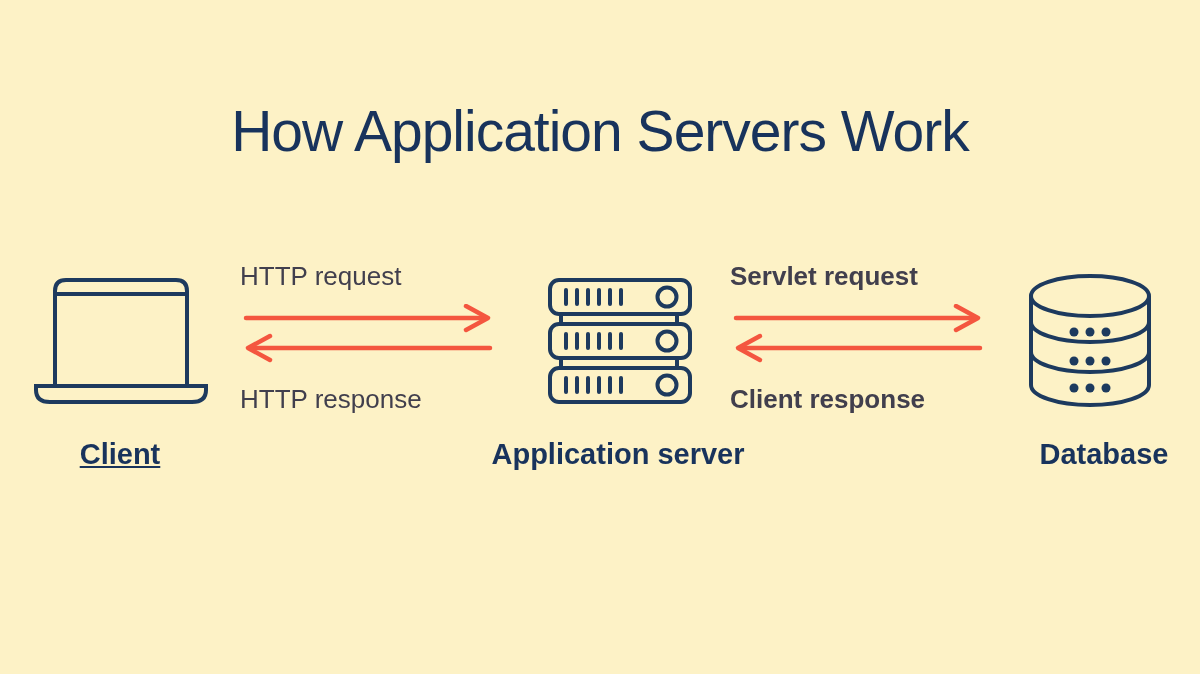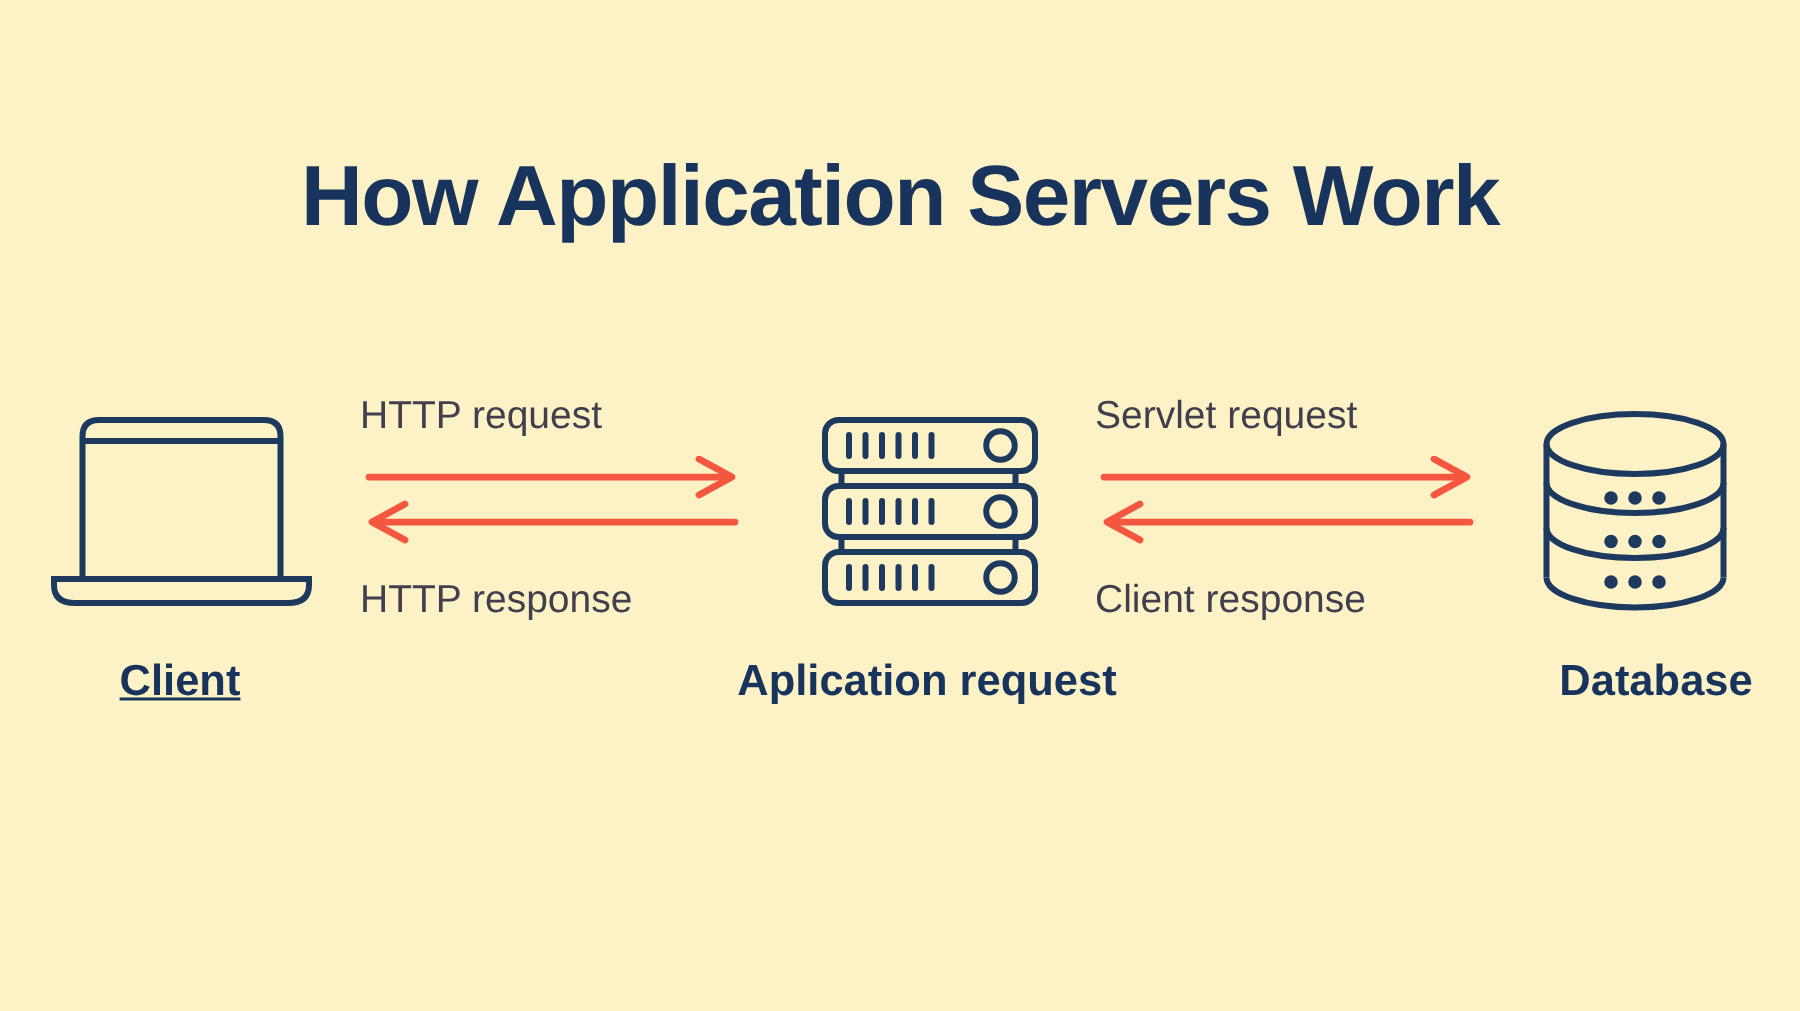--- a/index.html
+++ b/index.html
@@ -18,21 +18,21 @@
   .canvas{
     position:relative;
     width:1200px;height:674px;
     background:var(--background);
   }
   .title{
     position:absolute;
     left:0;top:98px;width:1200px;
     text-align:center;
     font-size:57px;
-    font-weight:700;
+    font-weight:400;
     letter-spacing:-1px;
     color:var(--navy);
   }
   .node-icon{position:absolute;}
   .node-label{
     position:absolute;
     top:438px;
     text-align:center;
     font-size:29px;
     font-weight:bold;
@@ -44,21 +44,21 @@
   .flow-label{
     position:absolute;
     width:256px;
     font-size:26px;
     font-weight:500;
     color:var(--flow-label);
   }
   .flow-label.req{top:261px;}
   .flow-label.res{top:384px;}
   .flow-label.f1{left:240px;}
-  .flow-label.f2{left:730px;}
+  .flow-label.f2{left:730px;font-weight:bold;}
   .flow-arrows{position:absolute;top:304px;width:256px;height:60px;}
   .flow-arrows.f1{left:240px;}
   .flow-arrows.f2{left:730px;}
   svg{display:block;}
 </style>
 </head>
 <body>
 
 <div class="canvas">
 
@@ -119,21 +119,21 @@
         <line x1="18" y1="100" x2="18" y2="114"></line>
           <line x1="29" y1="100" x2="29" y2="114"></line>
         <line x1="40" y1="100" x2="40" y2="114"></line>
           <line x1="51" y1="100" x2="51" y2="114"></line>
         <line x1="62" y1="100" x2="62" y2="114"></line>
           <line x1="73" y1="100" x2="73" y2="114"></line>
       </g>
       <circle cx="119" cy="107" r="9.5"></circle>
     </g>
   </svg>
-  <div class="node-label appserver">Aplication request</div>
+  <div class="node-label appserver">Application server</div>
 
   <div class="flow-label req f2">Servlet request</div>
   <svg class="flow-arrows f2" viewBox="0 0 256 60" fill="none" stroke="var(--arrow)" stroke-width="4.5" stroke-linecap="round" stroke-linejoin="round">
     <g>
       <line x1="6" y1="14" x2="244" y2="14"></line>
       <polyline points="226,2 248,14 226,26"></polyline>
     </g>
     <g>
       <line x1="250" y1="44" x2="12" y2="44"></line>
       <polyline points="30,32 8,44 30,56"></polyline>

